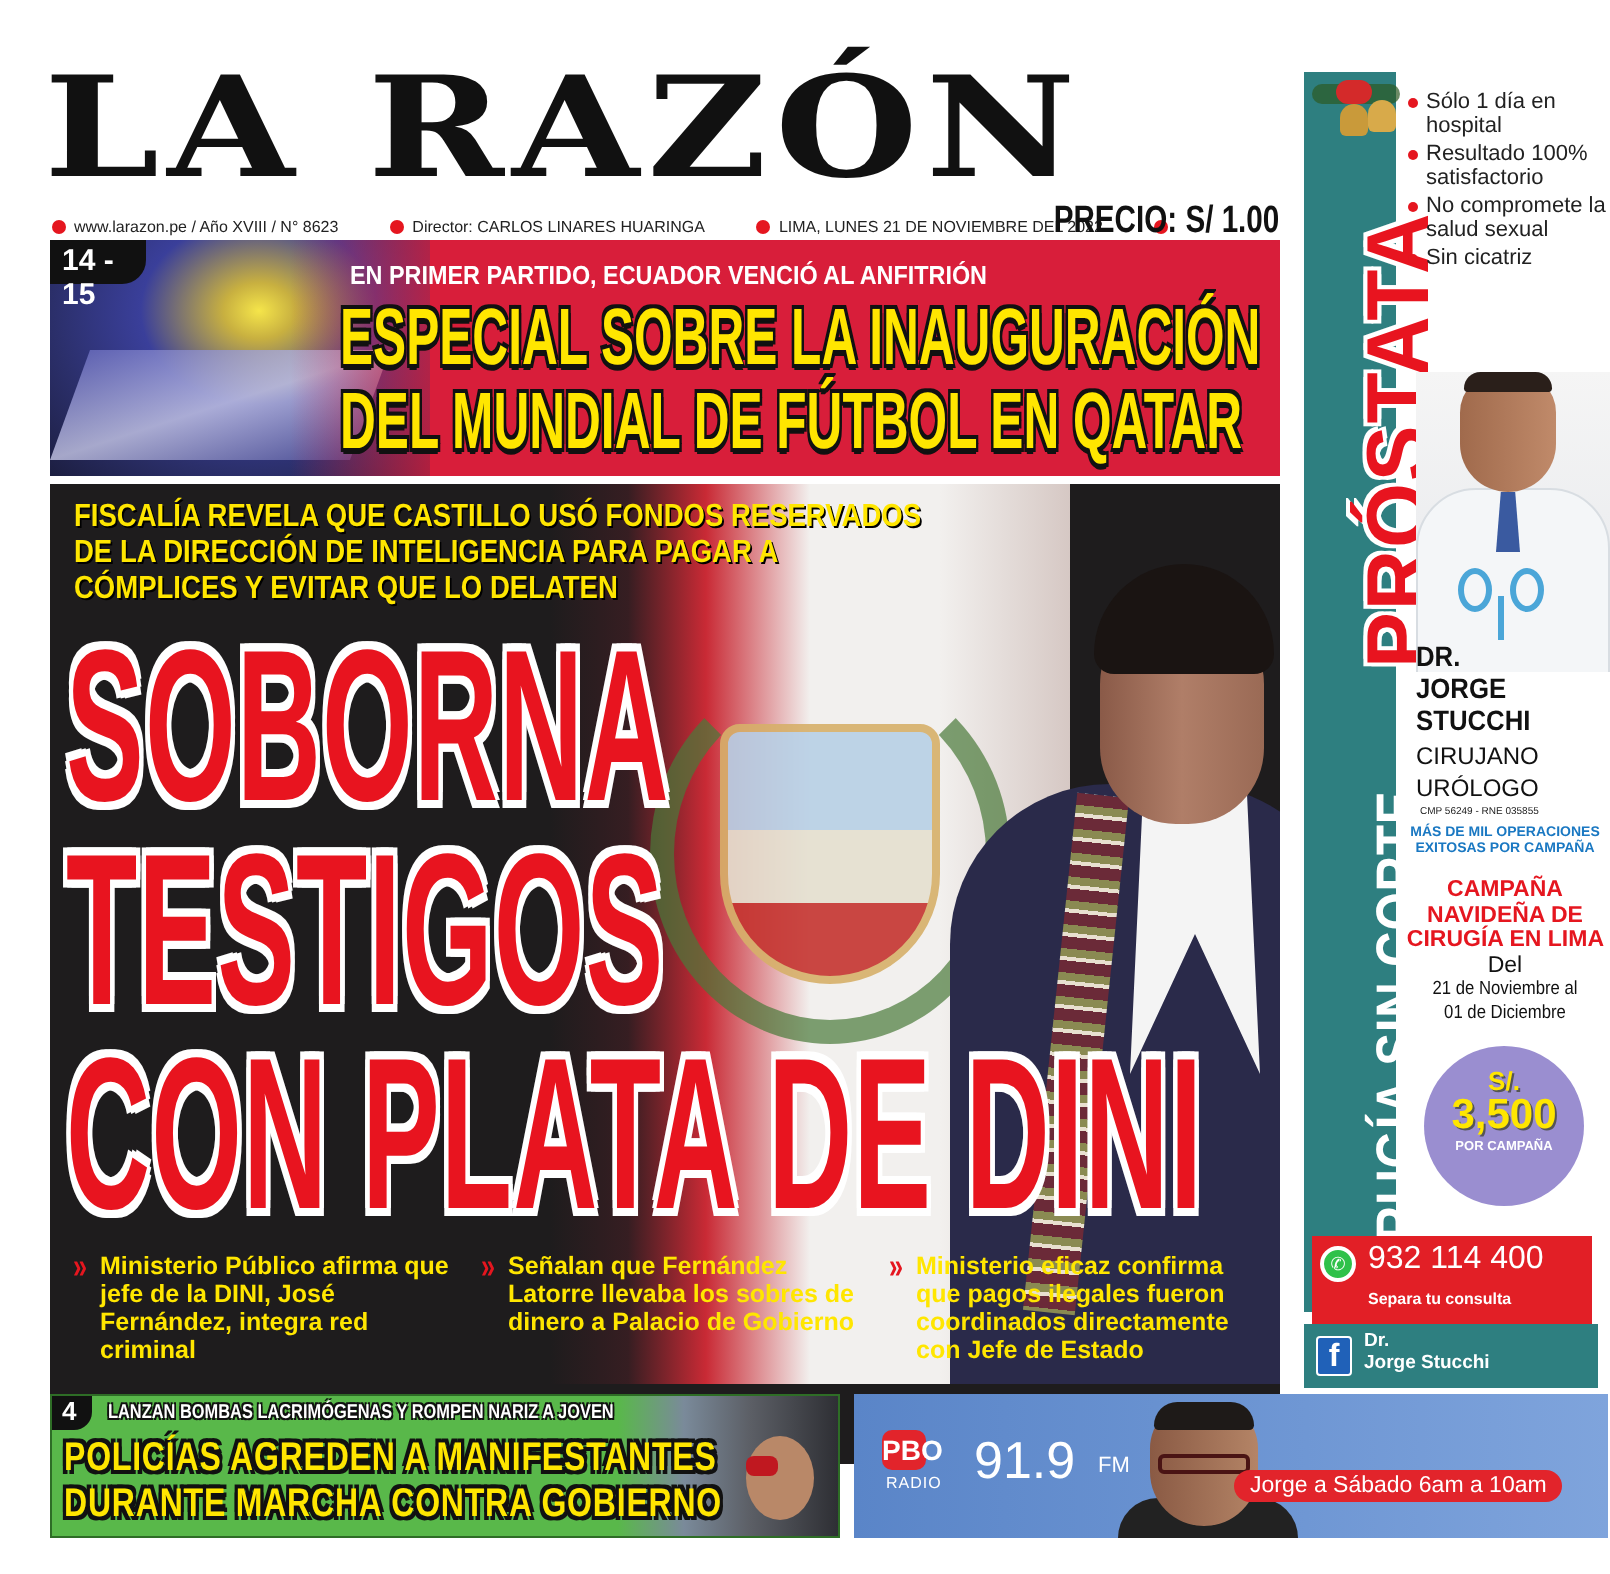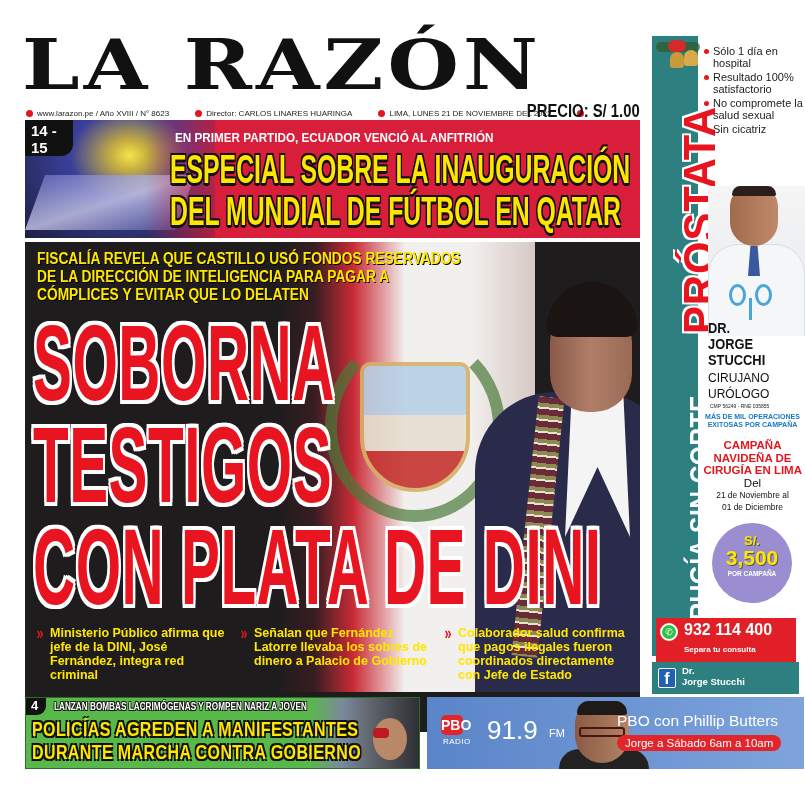--- a/index.html
+++ b/index.html
@@ -12,21 +12,21 @@
   .dateline { position: absolute; left: 6px; top: 76px; width: 600px; height: 14px; font-size: 8px; color: #222; display: flex; align-items: center; white-space: nowrap; font-family: "Liberation Sans", sans-serif; }
   .dateline .dot { display: inline-block; width: 7px; height: 7px; border-radius: 50%; background: #e5161f; margin-right: 4px; }
   .dateline .seg { margin-right: 26px; display: flex; align-items: center; }
   .price { position: absolute; right: 0px; top: 70px; font-size: 19px; font-weight: bold; color: #111; transform: scaleX(0.78); transform-origin: right; white-space: nowrap; }
 
   
   .topstrip { position: absolute; left: 25px; top: 120px; width: 615px; height: 118px; background: #d81e3a; overflow: hidden; }
   .topstrip .photo { position: absolute; left: 0; top: 0; width: 190px; height: 118px; background: radial-gradient(ellipse at 55% 30%, #f5e54a 0%, #c8b040 12%, #3a3f9a 40%, #2b2f6a 70%, #1c1e40 100%); }
   .topstrip .photo .field { position: absolute; left: 10px; top: 55px; width: 150px; height: 55px; background: linear-gradient(160deg, #6c6fc0, #c7c8e8 50%, #5557a0); transform: skewX(-20deg); opacity: 0.8; }
   .topstrip .fade { position: absolute; left: 120px; top: 0; width: 90px; height: 118px; background: linear-gradient(90deg, rgba(216,30,58,0), #d81e3a); }
-  .badge-pages { position: absolute; left: 0; top: 0; width: 48px; height: 36px; background: #111; color: #fff; font-weight: bold; font-size: 15px; padding: 2px 6px; border-bottom-right-radius: 12px; }
+  .badge-pages { position: absolute; left: 0; top: 0; width: 48px; height: 22px; background: #111; color: #fff; font-weight: bold; font-size: 15px; padding: 2px 6px; border-bottom-right-radius: 12px; }
   .kicker-top { position: absolute; left: 150px; top: 10px; color: #fff; font-weight: bold; font-size: 13px; white-space: nowrap; transform: scaleX(0.9); transform-origin: left; }
   .headline-top { position: absolute; left: 145px; top: 28px; color: #ffe600; font-weight: bold; font-size: 40px; line-height: 42px; white-space: nowrap; transform: scaleX(0.62); transform-origin: left; text-shadow: -2px -2px 0 #111, 2px -2px 0 #111, -2px 2px 0 #111, 2px 2px 0 #111, 0 3px 0 #111; }
 
   
   .main { position: absolute; left: 25px; top: 242px; width: 615px; height: 490px; background: #1e1c1d; overflow: hidden; }
   .main .flag { position: absolute; left: 250px; top: 0; width: 260px; height: 450px; background: linear-gradient(90deg, rgba(30,28,29,1) 0%, rgba(60,30,35,0.8) 15%, #c92a35 30%, #f2f0ee 50%, #f2f0ee 75%, #d6c8c4 100%); }
   .main .shield { position: absolute; left: 335px; top: 120px; width: 110px; height: 130px; border-radius: 10px 10px 55px 55px; background: linear-gradient(180deg, #b8d0e6 0%, #b8d0e6 40%, #e5e0d0 40%, #e5e0d0 70%, #c53430 70%); border: 4px solid #d7b06a; opacity: 0.9; }
   .main .wreath { position: absolute; left: 300px; top: 90px; width: 180px; height: 190px; border-radius: 50%; border: 12px solid #4a7a3a; border-top-color: transparent; opacity: 0.7; }
   .main .person { position: absolute; left: 430px; top: 30px; width: 200px; height: 420px; }
   .main .person .hair { position: absolute; left: 92px; top: 10px; width: 90px; height: 55px; background: #1a1412; border-radius: 45px 45px 10px 10px; }
@@ -95,21 +95,21 @@
   .ad .mas { position: absolute; left: 48px; top: 377px; width: 105px; text-align: center; color: #1a78c2; font-weight: bold; font-size: 7px; line-height: 8px; }
   .ad .campana { position: absolute; left: 48px; top: 403px; width: 105px; text-align: center; color: #e5161f; font-weight: bold; font-size: 11.5px; line-height: 12.5px; }
   .ad .campana .del { color: #111; font-weight: normal; }
   .ad .dates { position: absolute; left: 48px; top: 453px; width: 105px; text-align: center; color: #111; font-size: 9.5px; line-height: 12px; transform: scaleX(0.88); }
   .ad .price-circle { position: absolute; left: 60px; top: 487px; width: 80px; height: 80px; border-radius: 50%; background: #9a8ed0; text-align: center; }
   .ad .price-circle .cur { display: block; margin-top: 10px; color: #ffe600; font-weight: bold; font-size: 13px; text-shadow: 1px 1px 0 #555; }
   .ad .price-circle .amt { display: block; color: #ffe600; font-weight: bold; font-size: 21px; line-height: 20px; text-shadow: 1px 1px 0 #555; }
   .ad .price-circle .por { display: block; color: #fff; font-weight: bold; font-size: 6.5px; line-height: 8px; margin-top: 2px; }
   .ad .phone-box { position: absolute; left: 4px; top: 582px; width: 140px; height: 44px; background: #e21f26; }
   .ad .phone-box .wa { position: absolute; left: 4px; top: 5px; width: 18px; height: 18px; border-radius: 50%; background: #2fc14a; border: 2px solid #fff; color: #fff; font-size: 9px; text-align: center; line-height: 14px; }
-  .ad .phone-box .num { position: absolute; left: 28px; top: 3px; color: #fff; font-weight: bold; font-size: 16px; white-space: nowrap; }
+  .ad .phone-box .num { position: absolute; left: 28px; top: 3px; color: #fff; font-weight: normal; font-size: 16px; white-space: nowrap; }
   .ad .phone-box .sep { position: absolute; left: 28px; top: 27px; color: #fff; font-weight: bold; font-size: 8px; white-space: nowrap; }
   .ad .fb-box { position: absolute; left: 0; top: 626px; width: 147px; height: 32px; background: #2e7f80; }
   .ad .fb-box .fb { position: absolute; left: 6px; top: 6px; width: 18px; height: 20px; background: #2061b8; border: 1px solid #fff; color: #fff; font-weight: bold; font-size: 16px; text-align: center; line-height: 20px; border-radius: 2px; }
   .ad .fb-box .nm { position: absolute; left: 30px; top: 3px; color: #fff; font-weight: bold; font-size: 9.5px; line-height: 11px; }
 </style>
 </head>
 <body>
 
 <header class="masthead">
   <div class="logo">
@@ -173,21 +173,21 @@
     <div class="bullet">
       <span class="arrow">»</span>
       <span class="txt">Ministerio Público afirma que jefe de la DINI, José Fernández, integra red criminal</span>
     </div>
     <div class="bullet">
       <span class="arrow">»</span>
       <span class="txt">Señalan que Fernández Latorre llevaba los sobres de dinero a Palacio de Gobierno</span>
     </div>
     <div class="bullet">
       <span class="arrow">»</span>
-      <span class="txt">Colaborador salud confirma que pagos ilegales fueron coordinados directamente con Jefe de Estado</span>
+      <span class="txt">Ministerio eficaz confirma que pagos ilegales fueron coordinados directamente con Jefe de Estado</span>
     </div>
   </div>
 </section>
 
 <section class="green">
   <div class="photo">
     <div class="head"></div>
     <div class="blood"></div>
   </div>
   <div class="num">4</div>
@@ -202,21 +202,20 @@
   <div class="logo-box">PBO</div>
   <div class="radio">RADIO</div>
   <div class="freq">91.9</div>
   <div class="fm">FM</div>
   <div class="host">
     <div class="jacket"></div>
     <div class="hd"></div>
     <div class="hair"></div>
     <div class="glasses"></div>
   </div>
-  <div class="title">PBO con Phillip Butters</div>
   <div class="pill">Jorge a Sábado 6am a 10am</div>
 </section>
 
 <aside class="ad">
   <div class="teal"></div>
   <div class="vert">
     <div class="rot">
       <span class="cir">CIRUGÍA SIN CORTE</span>
       <span style="display:inline-block;width:52px;"></span>
       <span class="pro">PRÓSTATA</span>

